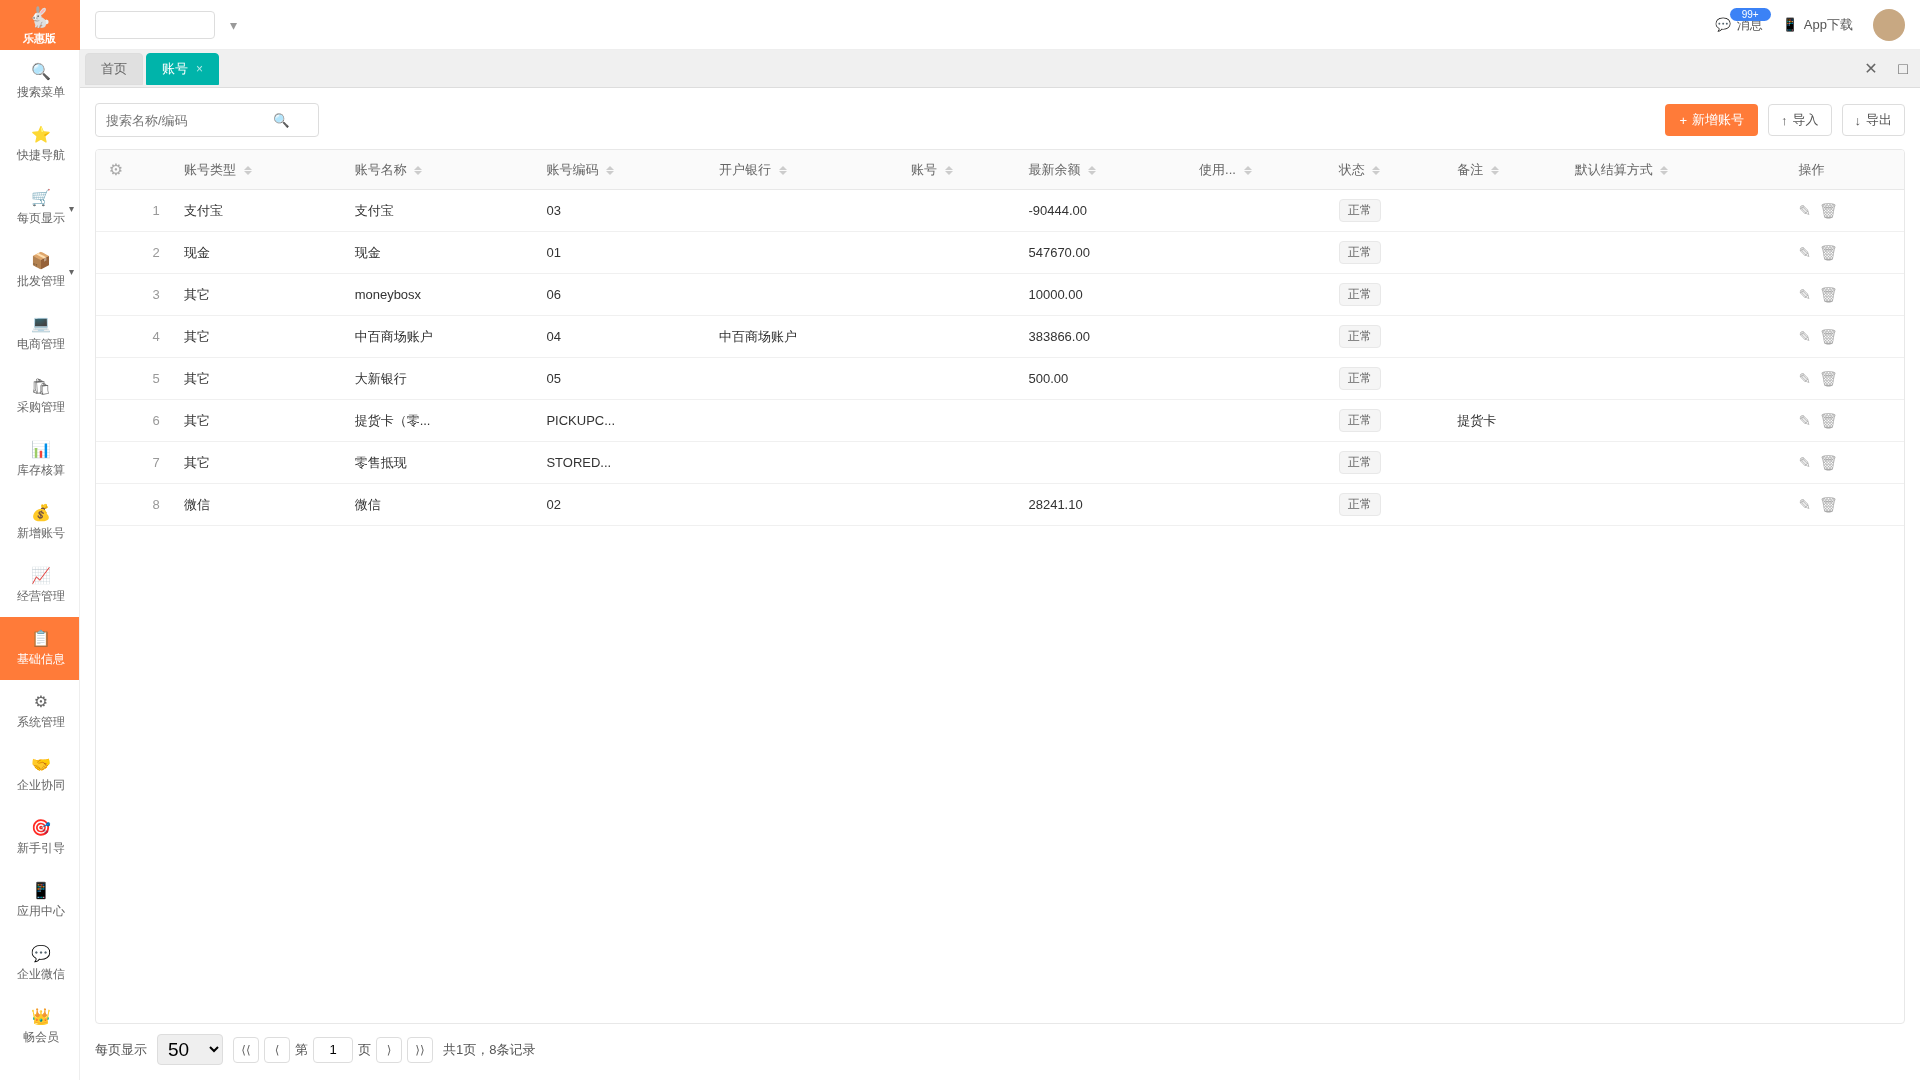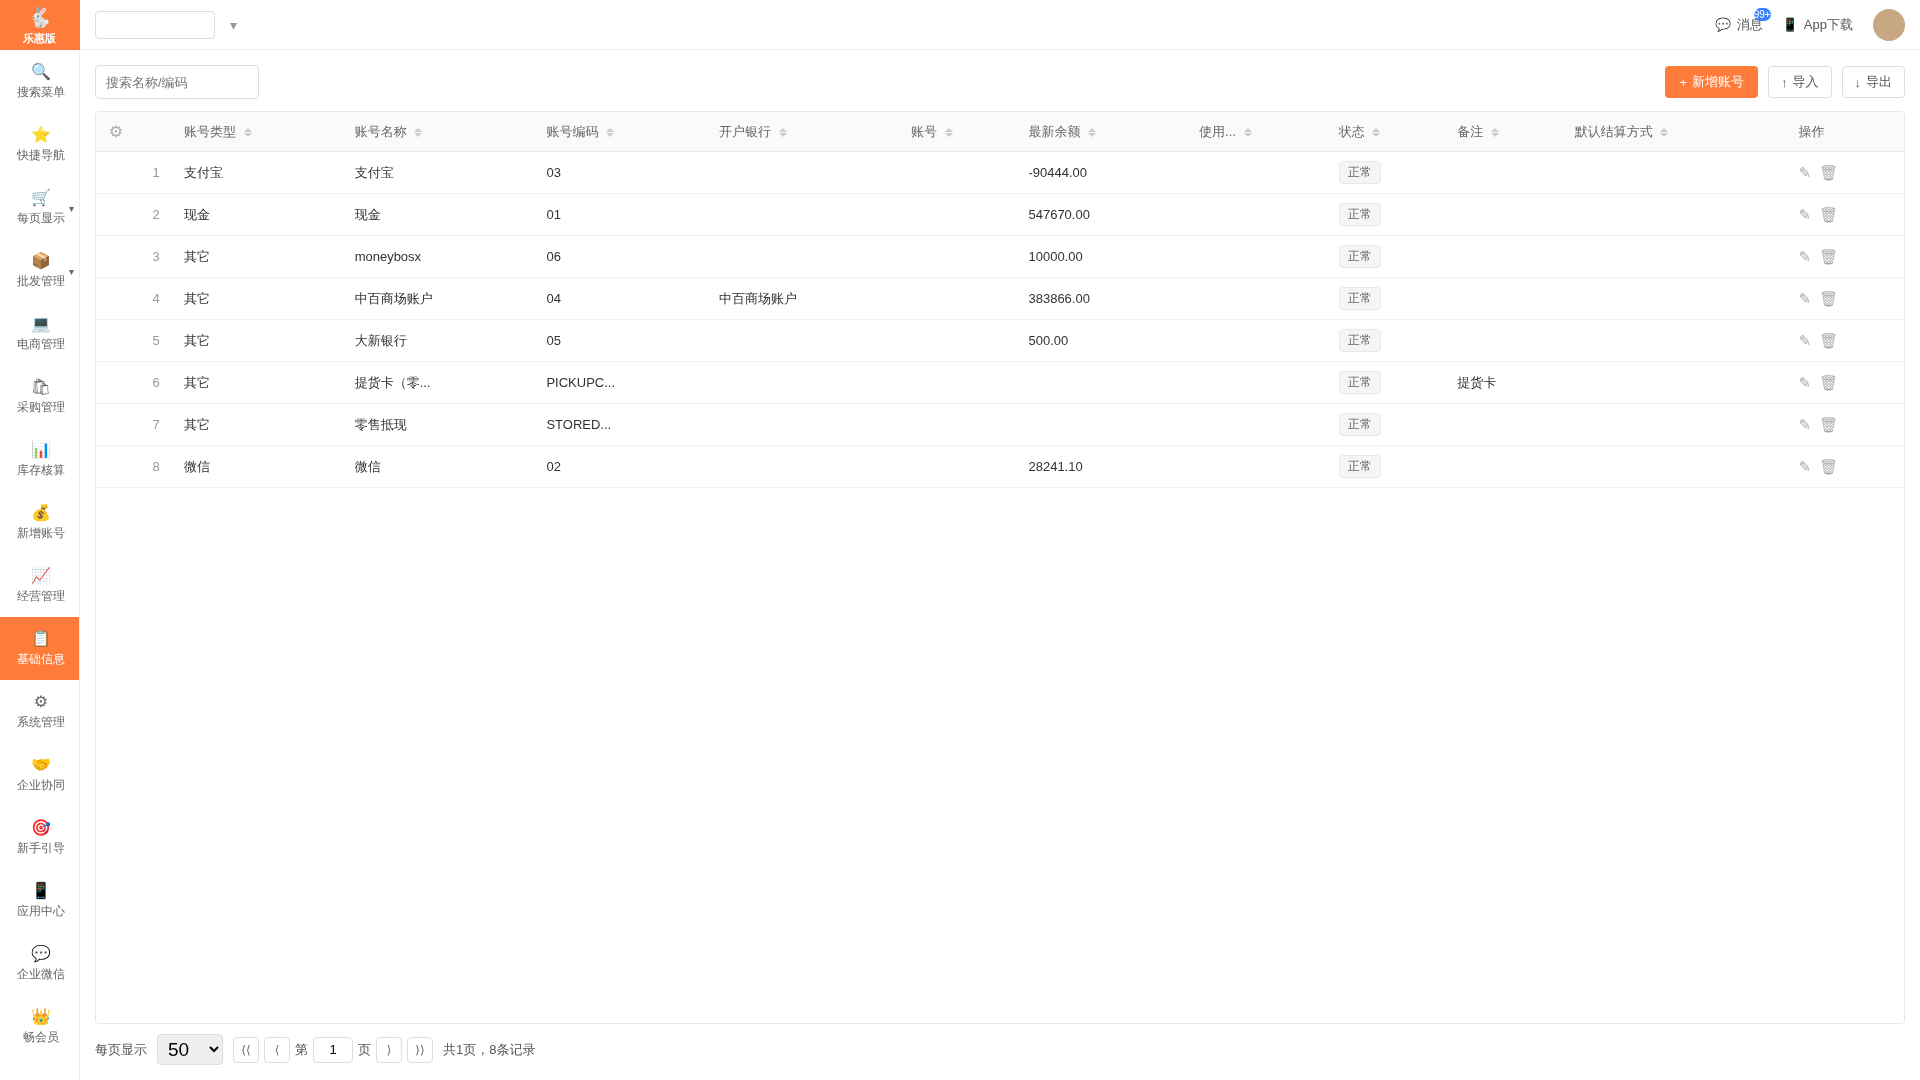--- a/index.html
+++ b/index.html
@@ -110,21 +110,21 @@
       position: relative;
     }
     .badge {
       position: absolute;
       top: -8px;
       right: -8px;
       background: #3b82f6;
       color: white;
       border-radius: 10px;
       font-size: 10px;
-      padding: 1px 0;
+      padding: 1px 12px;
       min-width: 16px;
       text-align: left;
     }
     .avatar {
       width: 32px;
       height: 32px;
       border-radius: 50%;
       background: #ddd;
       overflow: hidden;
     }
@@ -195,21 +195,21 @@
       align-items: center;
       justify-content: space-between;
       margin-bottom: 12px;
     }
     .search-box {
       display: flex;
       align-items: center;
       border: 1px solid #ddd;
       border-radius: 4px;
       overflow: hidden;
-      width: 164px;
+      width: 224px;
     }
     .search-input {
       border: none;
       outline: none;
       padding: 6px 10px;
       font-size: 13px;
       width: 170px;
       color: #999;
     }
     .search-btn {
@@ -465,20 +465,33 @@
         <span class="badge">99+</span>
       </div>
       <div class="top-btn">
         <span>📱</span>
         <span>App下载</span>
       </div>
       <div class="avatar" style="background: #c8a882;"></div>
     </div>
   </div>
 
+  <div class="tab-bar">
+    <div class="tab">
+      <span>首页</span>
+    </div>
+    <div class="tab active">
+      <span>账号</span>
+      <span class="tab-close">×</span>
+    </div>
+    <div class="tab-actions">
+      <div class="tab-action-btn">✕</div>
+      <div class="tab-action-btn">□</div>
+    </div>
+  </div>
 
   <div class="content-area">
 
     <div class="toolbar">
       <div class="search-box">
         <input class="search-input" type="text" placeholder="搜索名称/编码" style="">
         <button class="search-btn">🔍</button>
       </div>
       <div class="toolbar-right">
         <button class="btn-primary">

